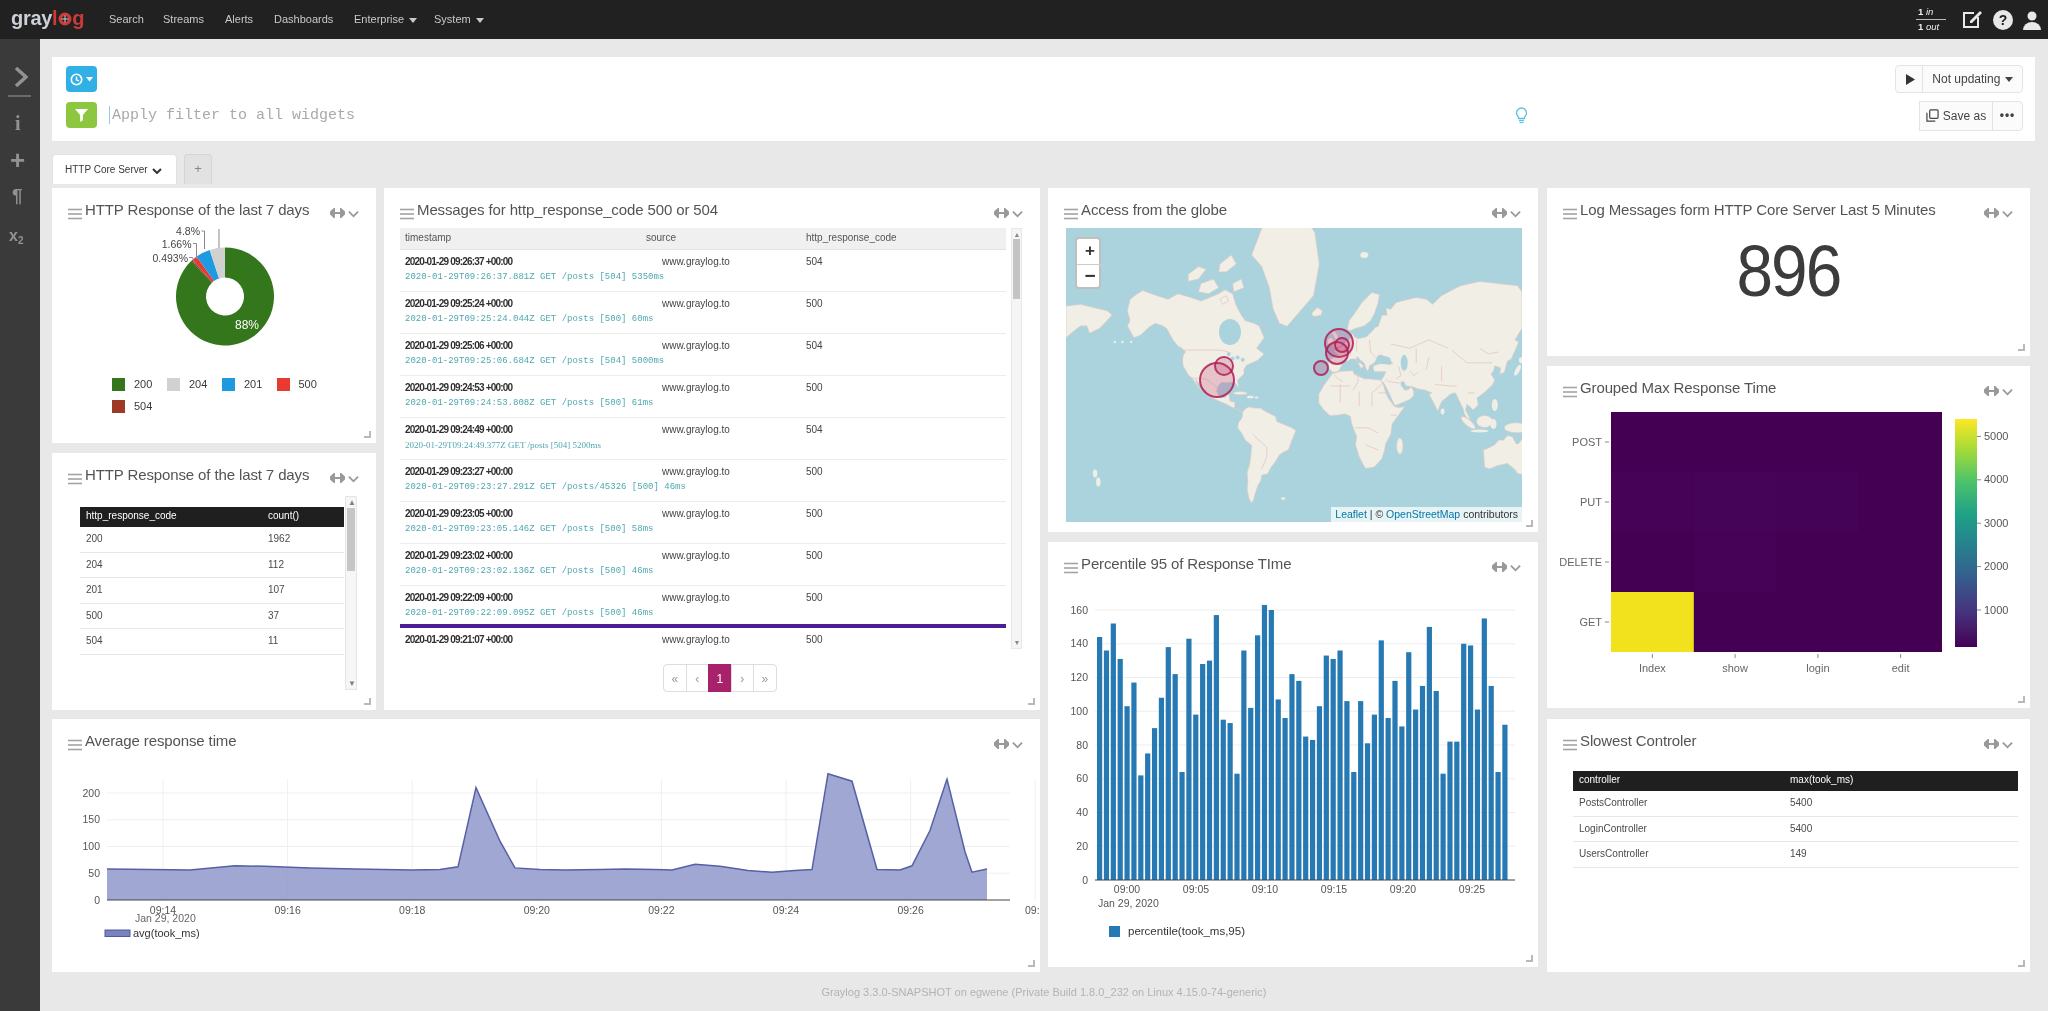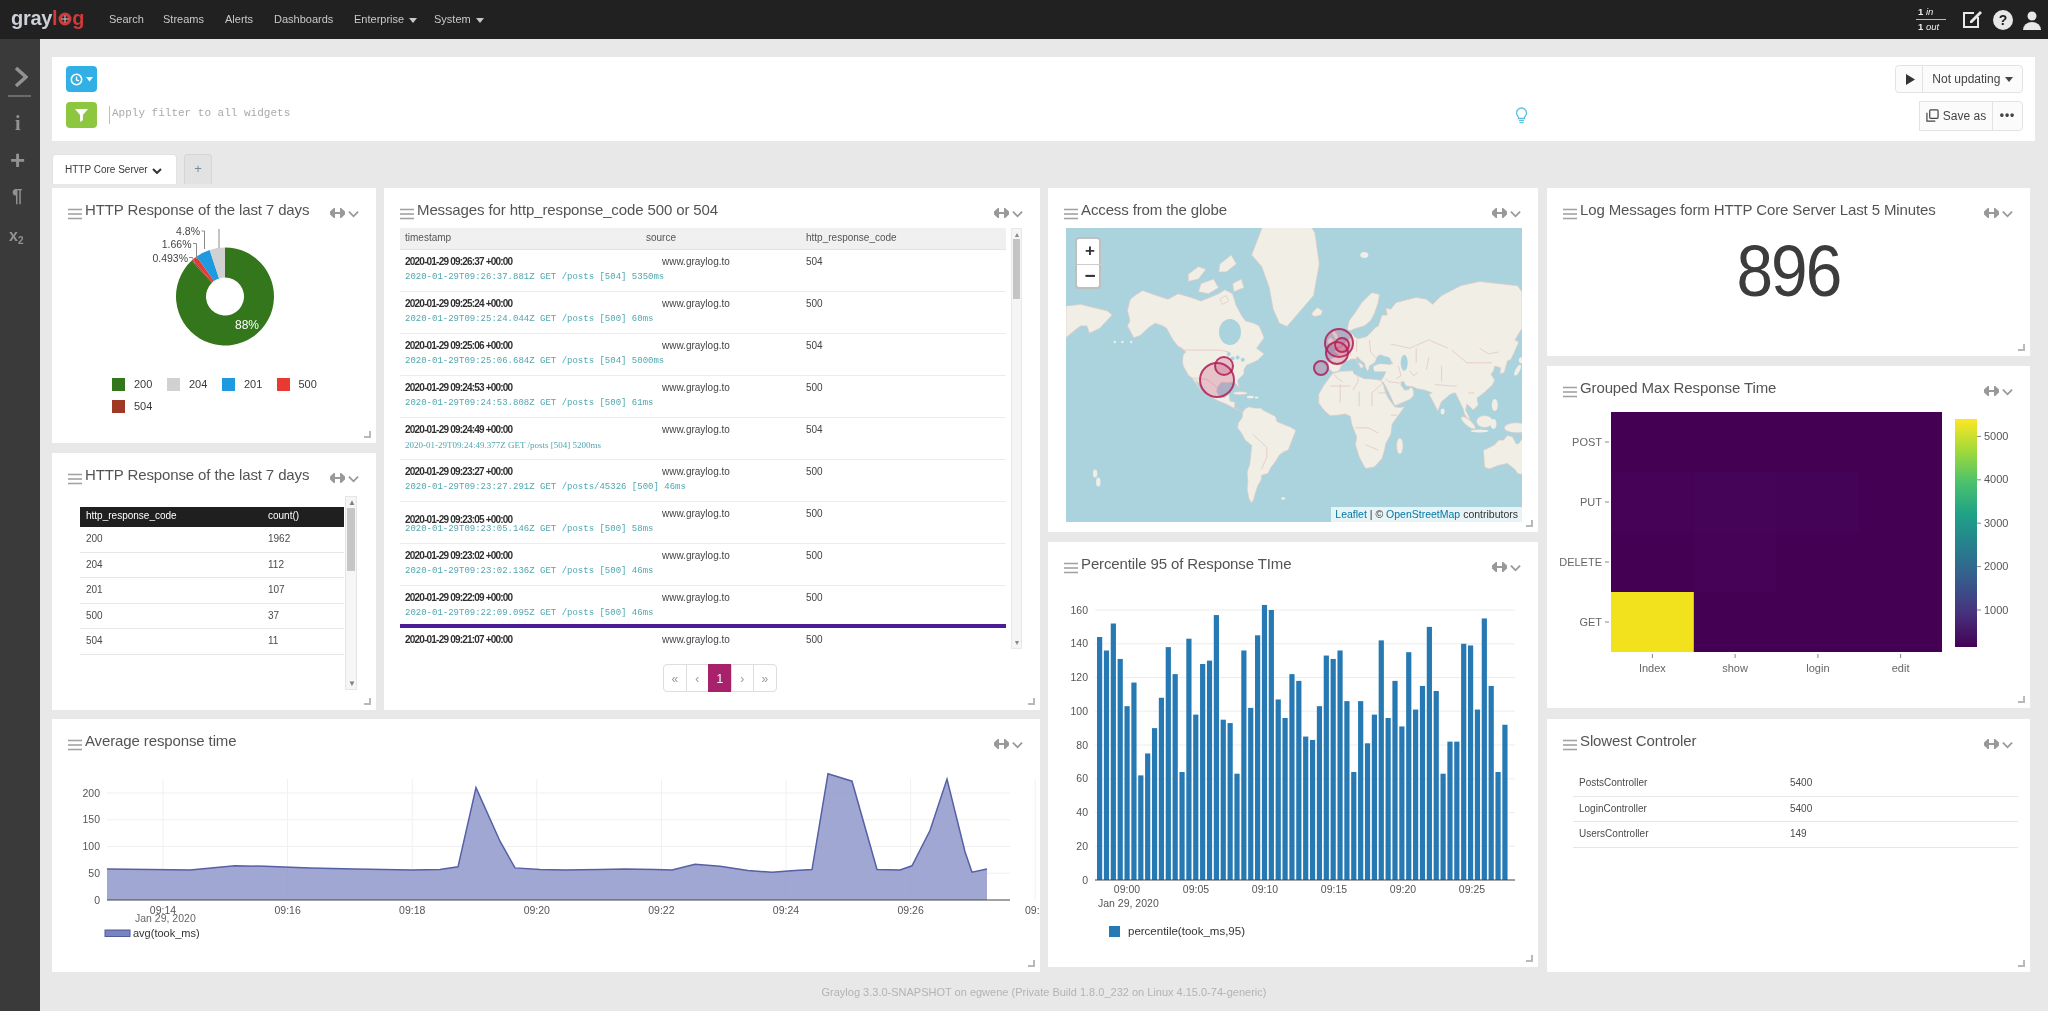--- a/index.html
+++ b/index.html
@@ -65,21 +65,21 @@
         <svg width="7" height="4.5" viewBox="0 0 8 5" style="position:absolute;right:4px;top:11px">
           <path d="M0,0 L8,0 L4,5 Z" fill="#fff"></path>
         </svg>
       </div>
       <div style="position:absolute;left:14px;top:45px;width:31px;height:26px;background:#8dc63f;border-radius:4px">
         <svg width="13" height="13" viewBox="0 0 14 14" style="position:absolute;left:9px;top:6.5px">
           <path d="M0,0 L14,0 L8.5,6.5 L8.5,12 L5.5,14 L5.5,6.5 Z" fill="#fff"></path>
         </svg>
       </div>
       <div style="position:absolute;left:57px;top:49px;width:1px;height:18px;background:#8ed0e0"></div>
-      <div style="position:absolute;left:60px;top:50px;font-size:11px;color:#a9a9a9;font-family:'Liberation Mono',monospace">Apply filter to all widgets</div>
+      <div style="position:absolute;left:60px;top:50px;font-size:15px;color:#a9a9a9;font-family:'Liberation Mono',monospace">Apply filter to all widgets</div>
       <svg width="13" height="17" viewBox="0 0 13 17" style="position:absolute;left:1463px;top:50px">
         <path d="M6.5,1 a5,5 0 0 1 5,5 c0,2 -1.5,3 -2,4.5 l0,1 -6,0 0,-1 c-0.5,-1.5 -2,-2.5 -2,-4.5 a5,5 0 0 1 5,-5 Z" fill="none" stroke="#5bc0de" stroke-width="1.3"></path>
         <line x1="4" y1="13.5" x2="9" y2="13.5" stroke="#5bc0de" stroke-width="1.2"></line>
         <line x1="4.5" y1="15.5" x2="8.5" y2="15.5" stroke="#5bc0de" stroke-width="1.2"></line>
       </svg>
       <div style="position:absolute;left:1843px;top:8px;width:28px;height:28px;background:#fbfbfb;border:1px solid #e3e3e3;font-size:12px;color:#444;border-radius:4px 0 0 4px">
         <svg width="9" height="11" viewBox="0 0 9 11" style="position:absolute;left:10px;top:8px">
           <path d="M0,0 L9,5.5 L0,11 Z" fill="#333"></path>
         </svg>
       </div>
@@ -257,21 +257,21 @@
           <span style="position:absolute;left:406px;top:6px;font-size:10px;color:#444">504</span>
           <span style="position:absolute;left:5px;top:22px;font-size:9px;font-family:Liberation Serif, serif;color:#4ea7af;white-space:nowrap">2020-01-29T09:24:49.377Z GET /posts [504] 5200ms</span>
         </div>
         <div style="position:absolute;left:16px;top:272px;width:606px;height:42px;border-bottom:1px solid #ececec;overflow:hidden">
           <span style="position:absolute;left:5px;top:6px;font-size:10px;font-weight:bold;letter-spacing:-0.8px;color:#2f2f2f">2020-01-29 09:23:27 +00:00</span>
           <span style="position:absolute;left:262px;top:6px;font-size:10px;color:#444">www.graylog.to</span>
           <span style="position:absolute;left:406px;top:6px;font-size:10px;color:#444">500</span>
           <span style="position:absolute;left:5px;top:22px;font-size:9px;font-family:'Liberation Mono',monospace;color:#4ea7af;white-space:nowrap">2020-01-29T09:23:27.291Z GET /posts/45326 [500] 46ms</span>
         </div>
         <div style="position:absolute;left:16px;top:314px;width:606px;height:42px;border-bottom:1px solid #ececec;overflow:hidden">
-          <span style="position:absolute;left:5px;top:12px;font-size:10px;font-weight:bold;letter-spacing:-0.8px;color:#2f2f2f">2020-01-29 09:23:05 +00:00</span>
+          <span style="position:absolute;left:5px;top:6px;font-size:10px;font-weight:bold;letter-spacing:-0.8px;color:#2f2f2f">2020-01-29 09:23:05 +00:00</span>
           <span style="position:absolute;left:262px;top:6px;font-size:10px;color:#444">www.graylog.to</span>
           <span style="position:absolute;left:406px;top:6px;font-size:10px;color:#444">500</span>
           <span style="position:absolute;left:5px;top:22px;font-size:9px;font-family:'Liberation Mono',monospace;color:#4ea7af;white-space:nowrap">2020-01-29T09:23:05.146Z GET /posts [500] 58ms</span>
         </div>
         <div style="position:absolute;left:16px;top:356px;width:606px;height:42px;border-bottom:1px solid #ececec;overflow:hidden">
           <span style="position:absolute;left:5px;top:6px;font-size:10px;font-weight:bold;letter-spacing:-0.8px;color:#2f2f2f">2020-01-29 09:23:02 +00:00</span>
           <span style="position:absolute;left:262px;top:6px;font-size:10px;color:#444">www.graylog.to</span>
           <span style="position:absolute;left:406px;top:6px;font-size:10px;color:#444">500</span>
           <span style="position:absolute;left:5px;top:22px;font-size:9px;font-family:'Liberation Mono',monospace;color:#4ea7af;white-space:nowrap">2020-01-29T09:23:02.136Z GET /posts [500] 46ms</span>
         </div>
@@ -622,20 +622,24 @@
         <g stroke="#999" stroke-width="2" fill="#999">
           <line x1="2.5" y1="5" x2="12.5" y2="5"></line>
           <path d="M4,1.2 L0,5 L4,8.8 Z"></path>
           <path d="M11,1.2 L15,5 L11,8.8 Z"></path>
         </g>
       </svg>
       <svg width="11" height="8" viewBox="0 0 12 8" style="position:absolute;right:17px;top:21.5px">
         <polyline points="1,1.5 6,6.5 11,1.5" fill="none" stroke="#999" stroke-width="2"></polyline>
       </svg>
       <div style="position:absolute;left:26px;top:52px;width:445px">
+        <div style="position:relative;height:20px;background:#1f1f1f;color:#fff;font-size:10px">
+          <span style="position:absolute;left:6px;top:3px">controller</span>
+          <span style="position:absolute;left:217px;top:3px">max(took_ms)</span>
+        </div>
         <div style="position:relative;height:25.5px;border-bottom:1px solid #e7e7e7;font-size:10px;color:#4a4a4a">
           <span style="position:absolute;left:6px;top:6px">PostsController</span>
           <span style="position:absolute;left:217px;top:6px">5400</span>
         </div>
         <div style="position:relative;height:25.5px;border-bottom:1px solid #e7e7e7;font-size:10px;color:#4a4a4a">
           <span style="position:absolute;left:6px;top:6px">LoginController</span>
           <span style="position:absolute;left:217px;top:6px">5400</span>
         </div>
         <div style="position:relative;height:25.5px;border-bottom:1px solid #e7e7e7;font-size:10px;color:#4a4a4a">
           <span style="position:absolute;left:6px;top:6px">UsersController</span>

